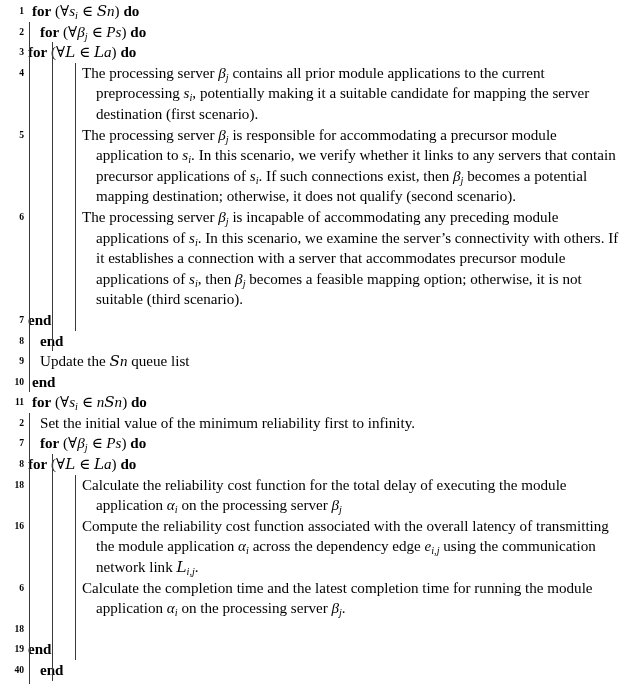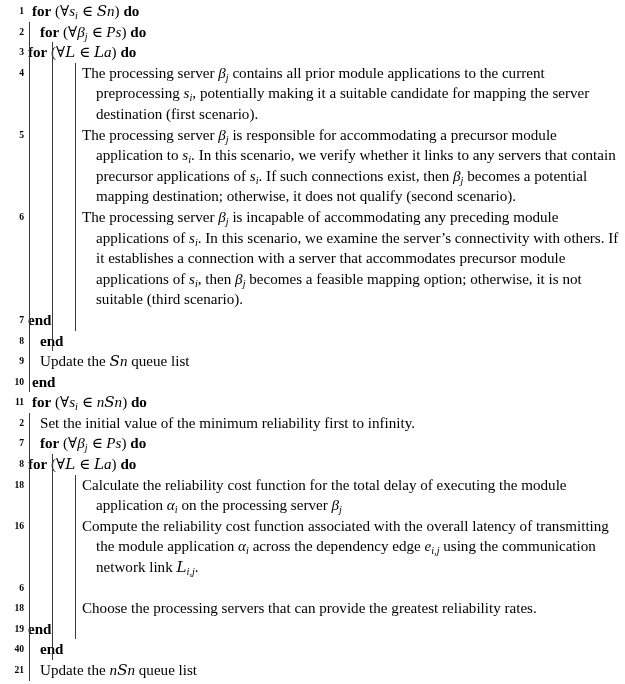--- a/index.html
+++ b/index.html
@@ -247,30 +247,30 @@
       <div class="stmt wrap ind3">Compute the reliability cost function associated with the overall latency of transmitting the module application <span class="mi">α</span><sub>i</sub> across the dependency edge <span class="mi">e</span><sub>i<span class="nosub">,</span>j</sub> using the communication network link <span class="mcal">L</span><sub>i<span class="nosub">,</span>j</sub>.</div>
     </div>
   </div>
 
   <div class="line">
     <div class="lineno">6</div>
     <div class="body">
       <span class="rule r1"></span>
       <span class="rule r2"></span>
       <span class="rule r3"></span>
+      <div class="stmt wrap ind3">Calculate the completion time and the latest completion time for running the module application <span class="mi">α</span><sub>i</sub> on the processing server <span class="mi">β</span><sub>j</sub>.</div>
     </div>
   </div>
 
   <div class="line">
     <div class="lineno">18</div>
     <div class="body">
       <span class="rule r1"></span>
       <span class="rule r2"></span>
       <span class="rule r3"></span>
-      <div class="stmt wrap ind3">Choose the processing servers that can provide the greatest reliability rates.</div>
     </div>
   </div>
 
   <div class="line">
     <div class="lineno">19</div>
     <div class="body">
       <span class="rule r1"></span>
       <span class="rule r2"></span>
       <span class="rule r3"></span>
       <div class="stmt ind2 kw">end</div>

